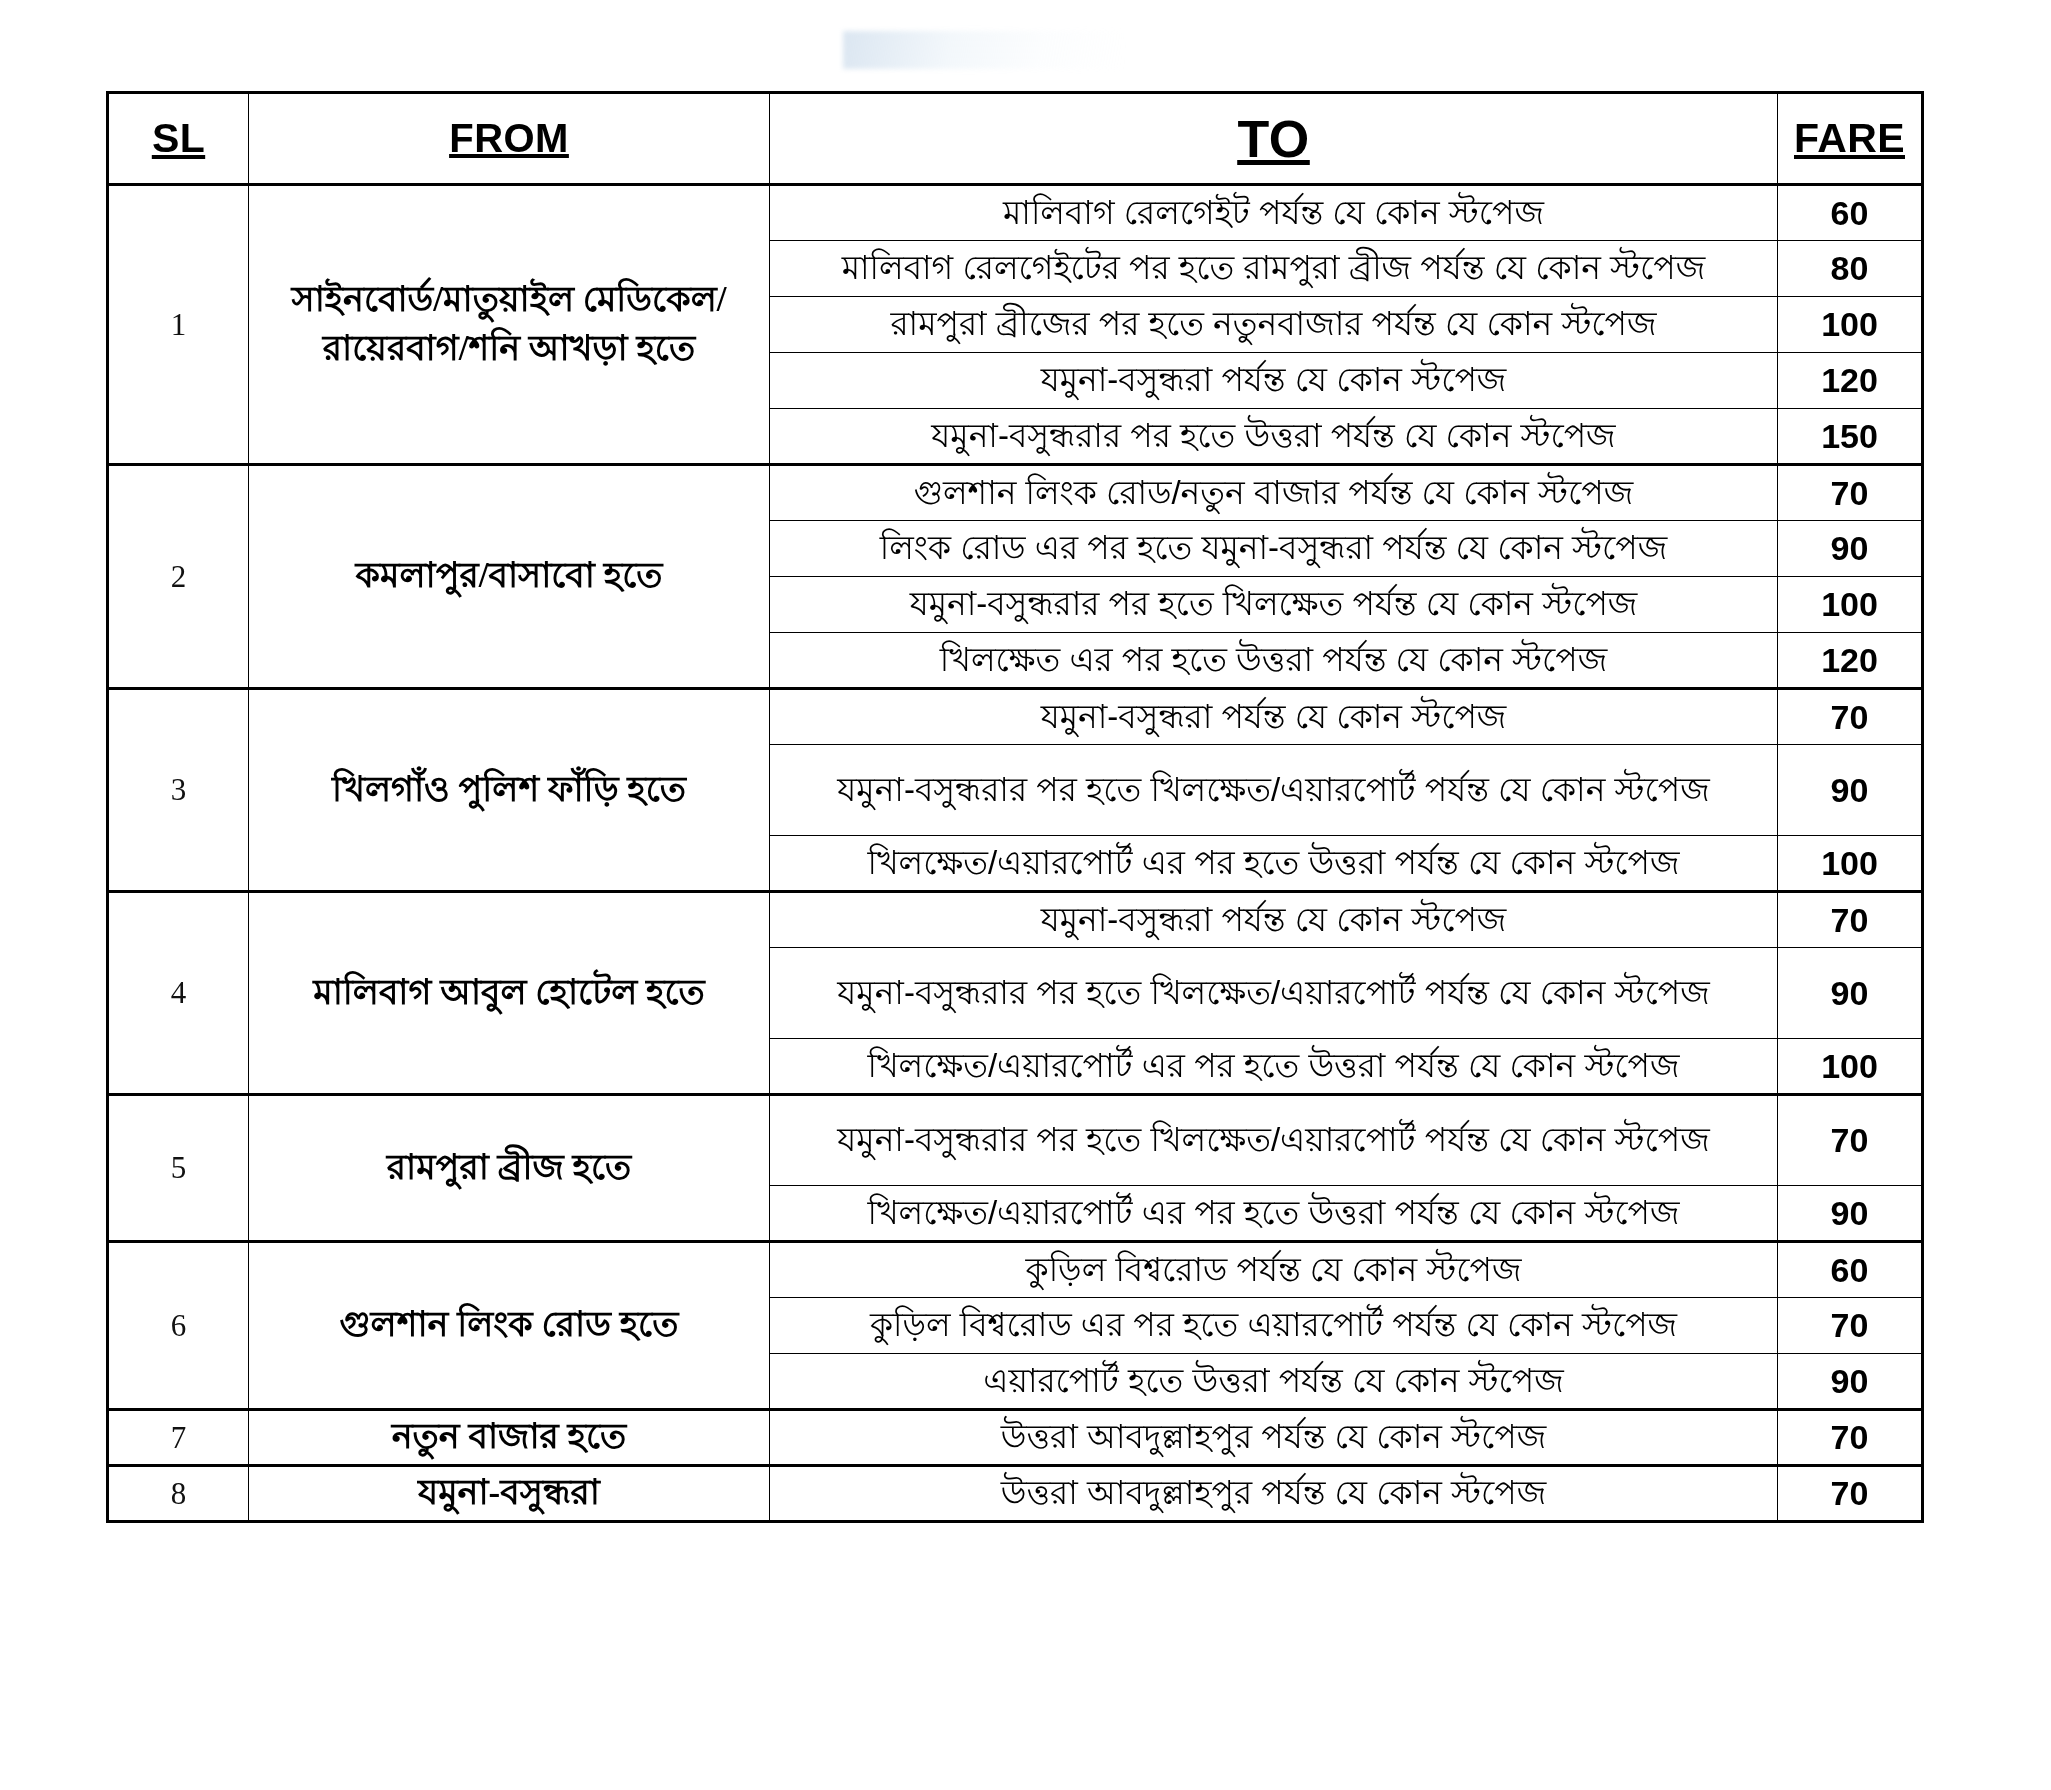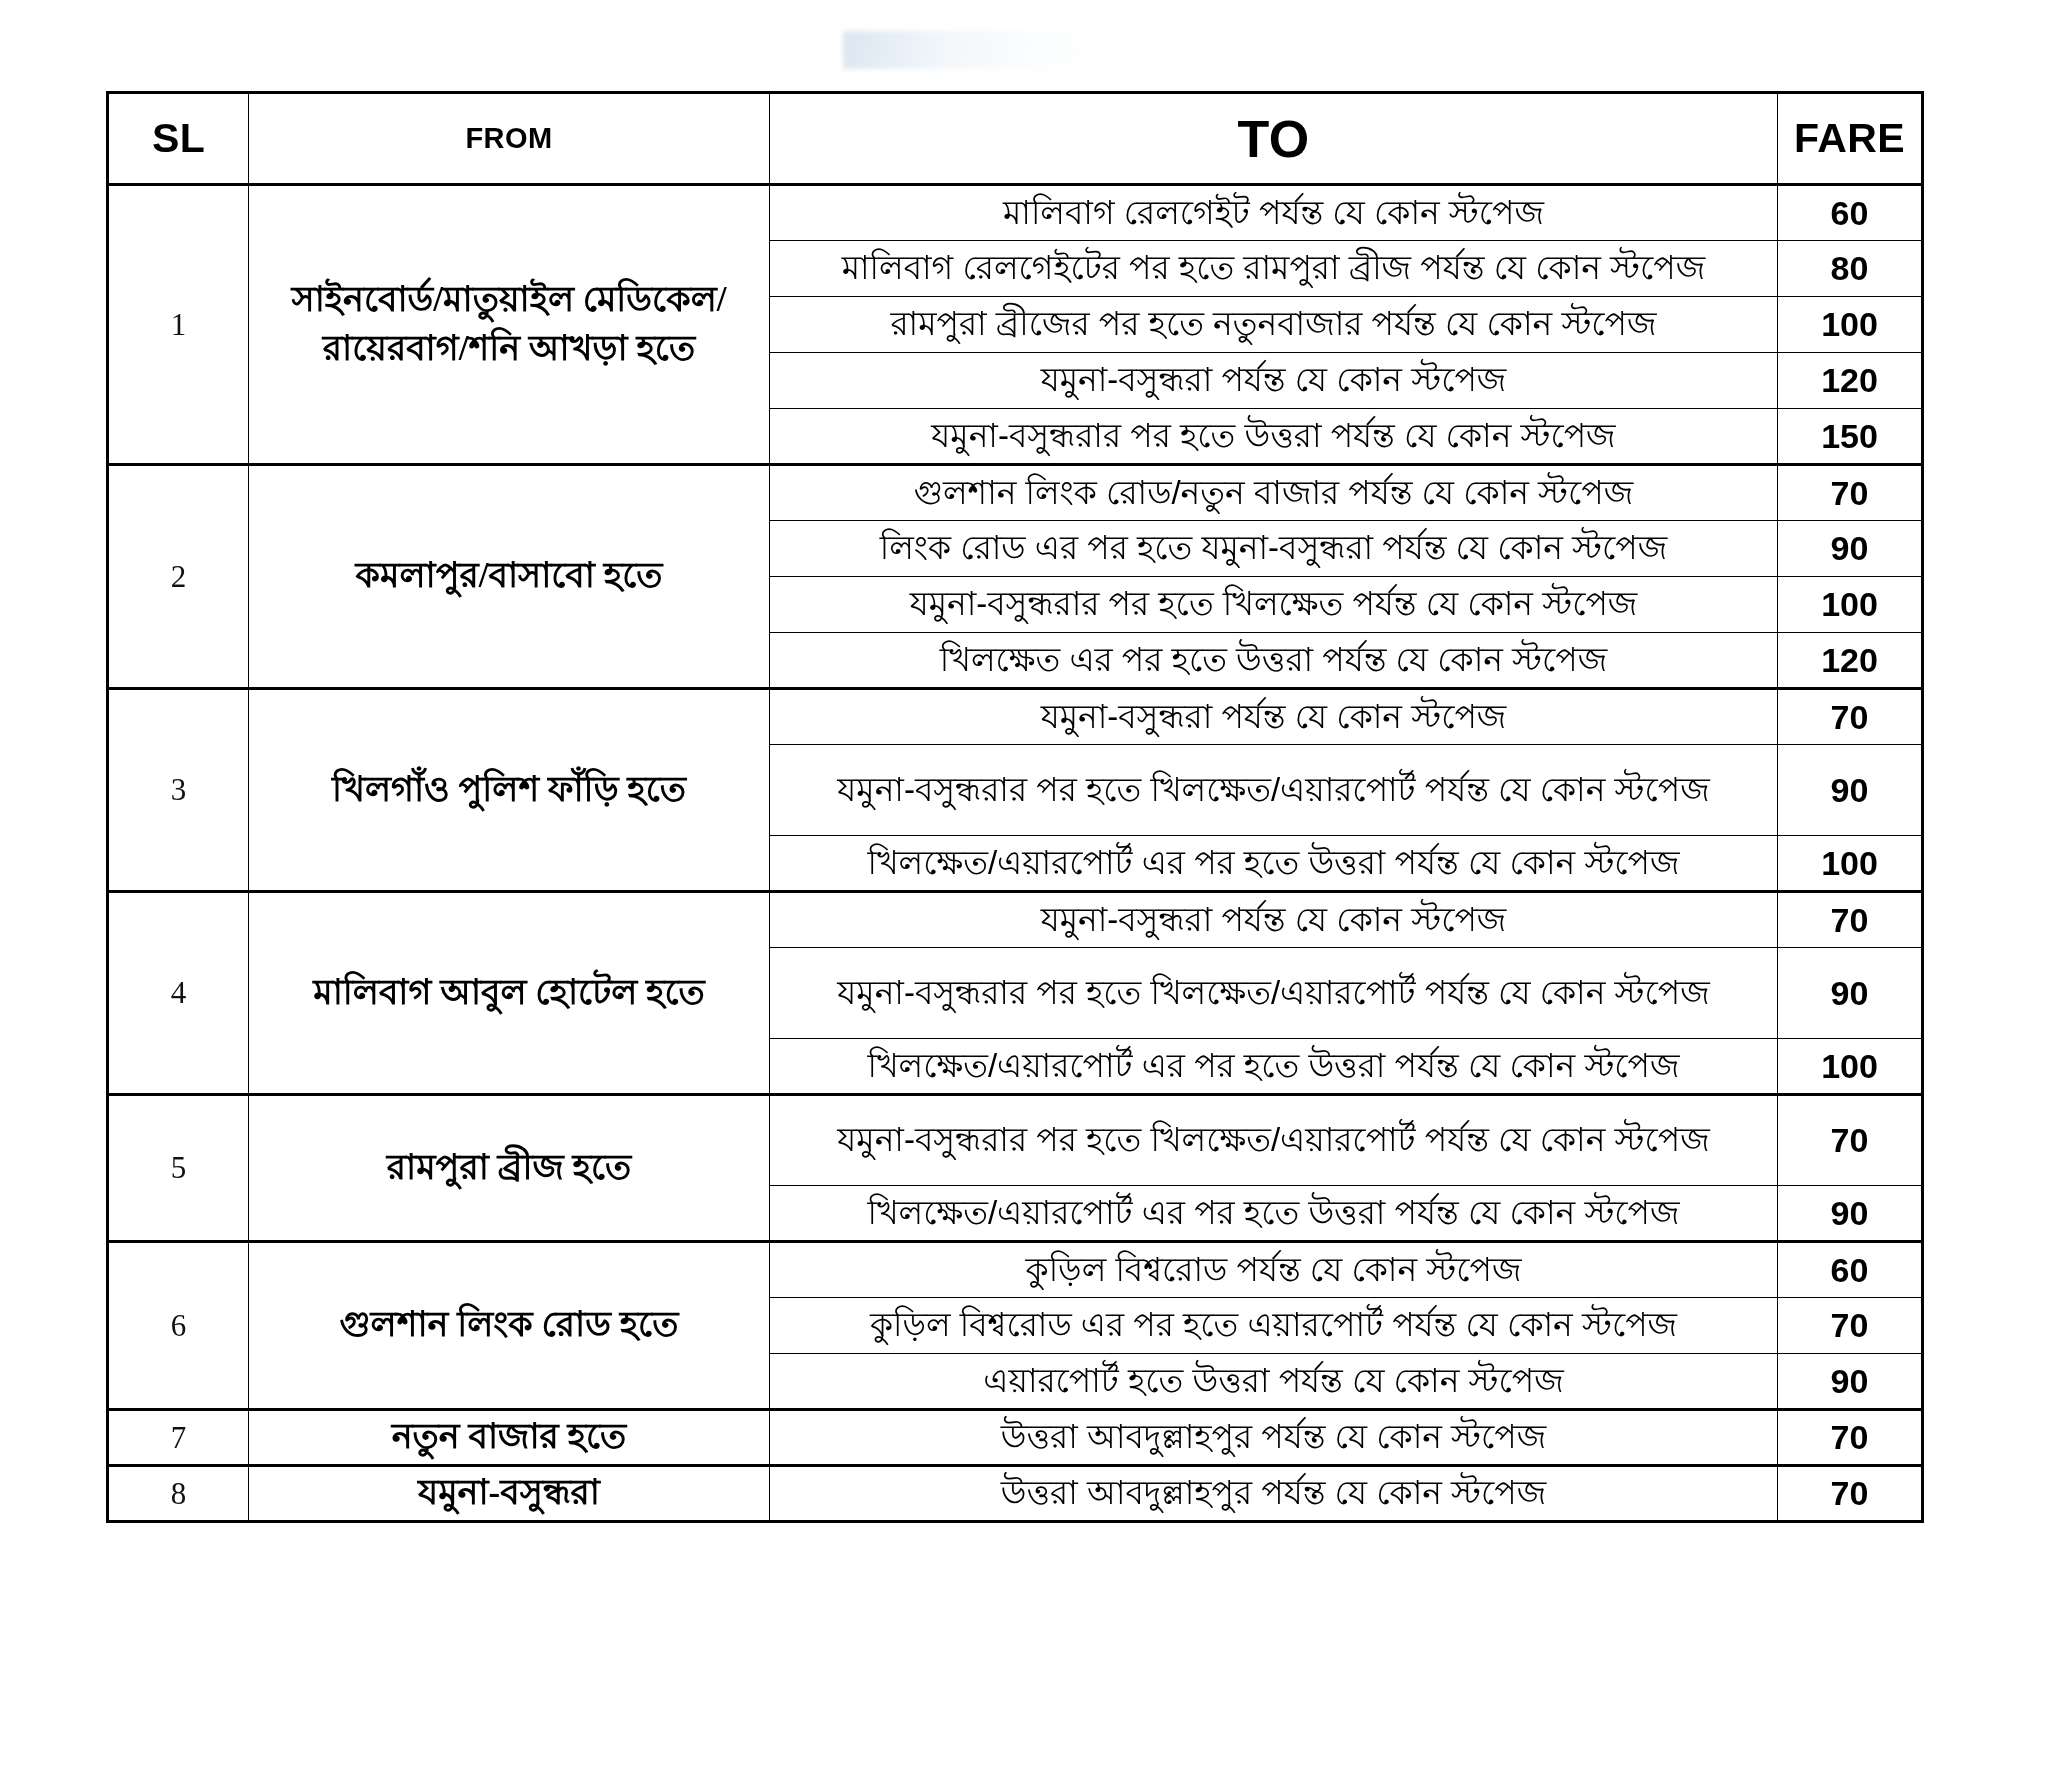--- a/index.html
+++ b/index.html
@@ -68,23 +68,24 @@
   col.c-to   { width: 1008px; }
   col.c-fare { width: 145px; }
 
   
   .hdr {
     height: 89px;
     font-weight: bold;
     font-size: 43px;
     letter-spacing: 0.4px;
     font-family: "Liberation Sans", sans-serif;
+    text-decoration: underline;
   }
   .hdr-sl   { font-size: 41px; }
-  .hdr-from { font-size: 29px; margin-left: 32px; }
+  .hdr-from { font-size: 40px; margin-left: 32px; }
   .hdr-to   { font-size: 52px; }
   .hdr-fare { font-size: 41px; }
 
   
   .sl-cell {
     font-size: 31px;
     font-weight: normal;
     font-family: "Liberation Serif", serif;
     color: #111;
   }

